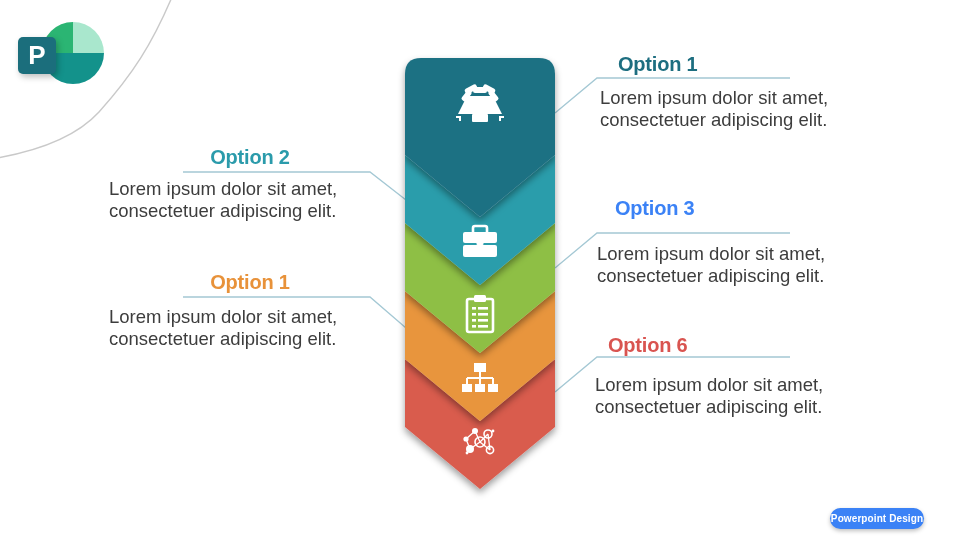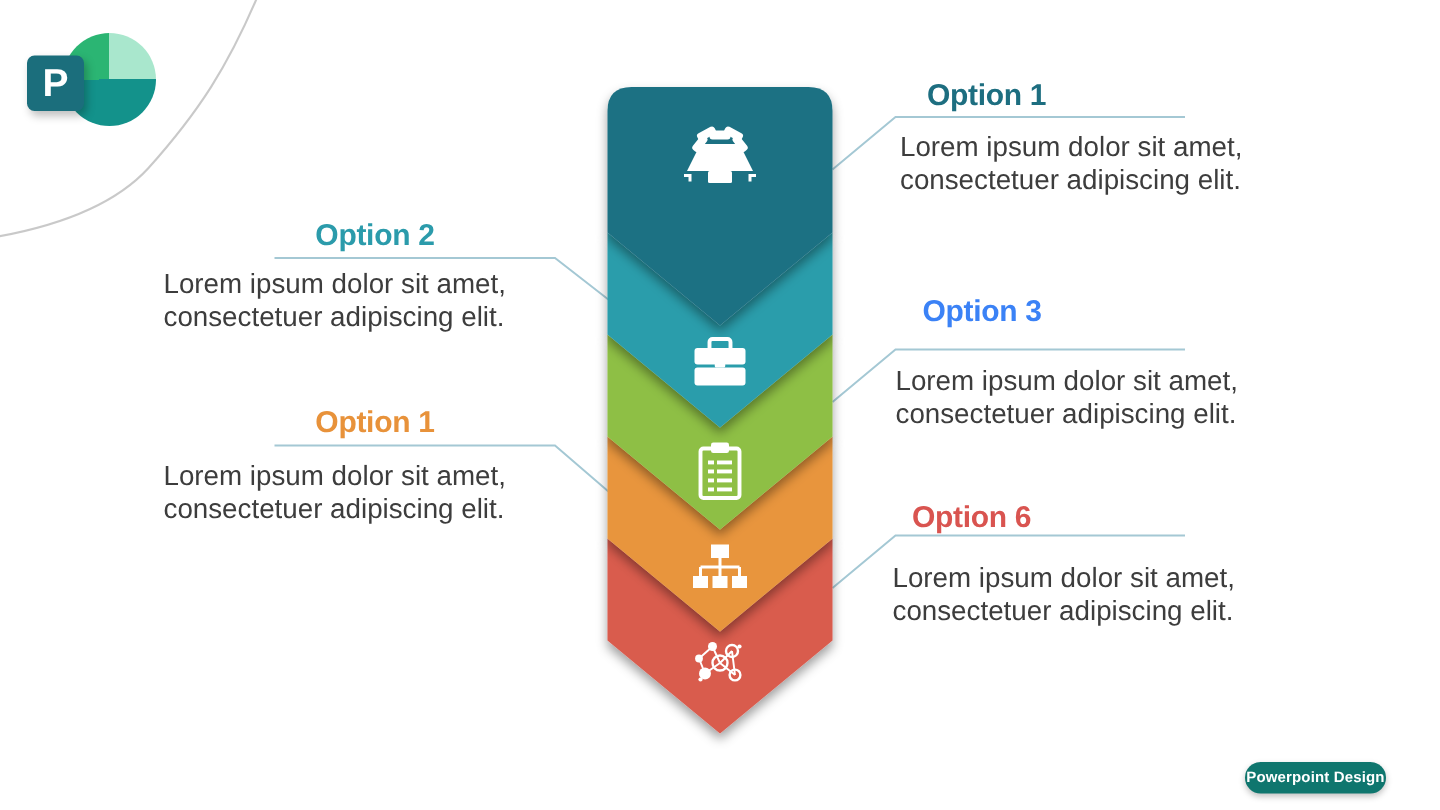--- a/index.html
+++ b/index.html
@@ -164,17 +164,17 @@
 consectetuer adipiscing elit.</div>
 
   <div class="opt-title centered" style="left: 150px; top: 269px; width: 200px; color: rgb(232, 146, 58);">Option 1</div>
   <div class="opt-body" style="left:109px;top:306px;">Lorem ipsum dolor sit amet,
 consectetuer adipiscing elit.</div>
 
   <div class="opt-title" style="left: 608px; top: 332px; color: rgb(217, 84, 80);">Option 6</div>
   <div class="opt-body" style="left:595px;top:374px;">Lorem ipsum dolor sit amet,
 consectetuer adipiscing elit.</div>
 
-  <div class="abs badge" style="background: #0f766e;">
+  <div class="abs badge" style="background: #3b82f6;">
     <span>Powerpoint Design</span>
   </div>
 
 </div>
 
 </body></html>

